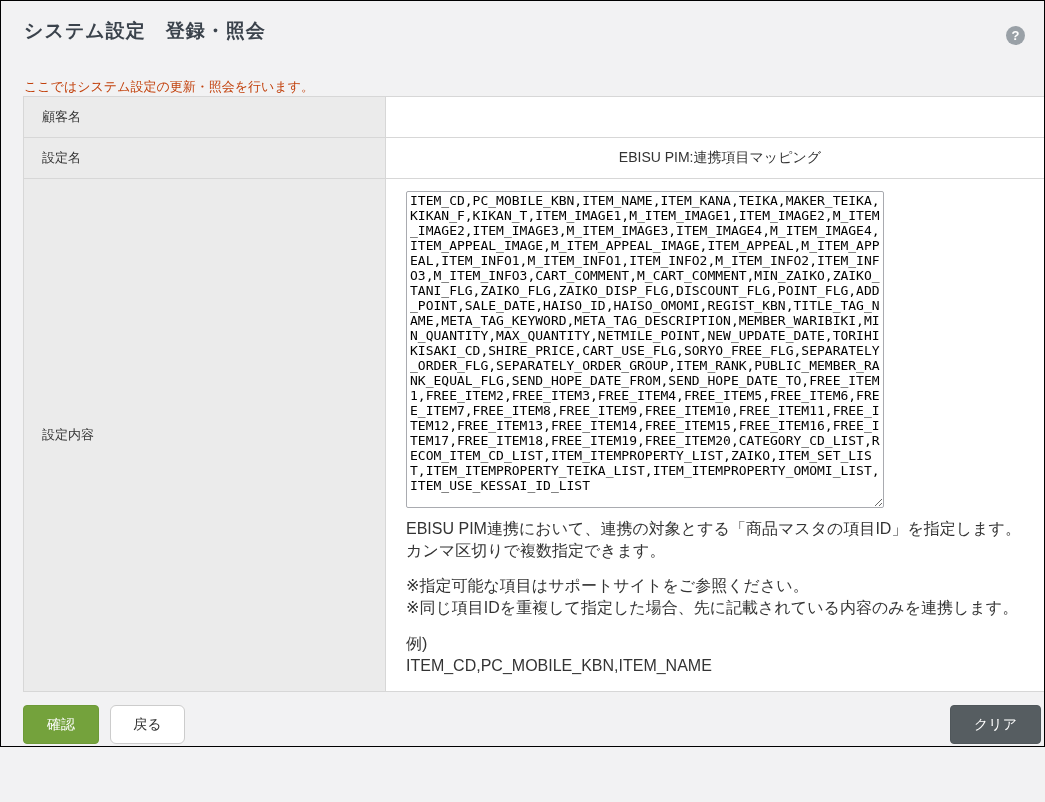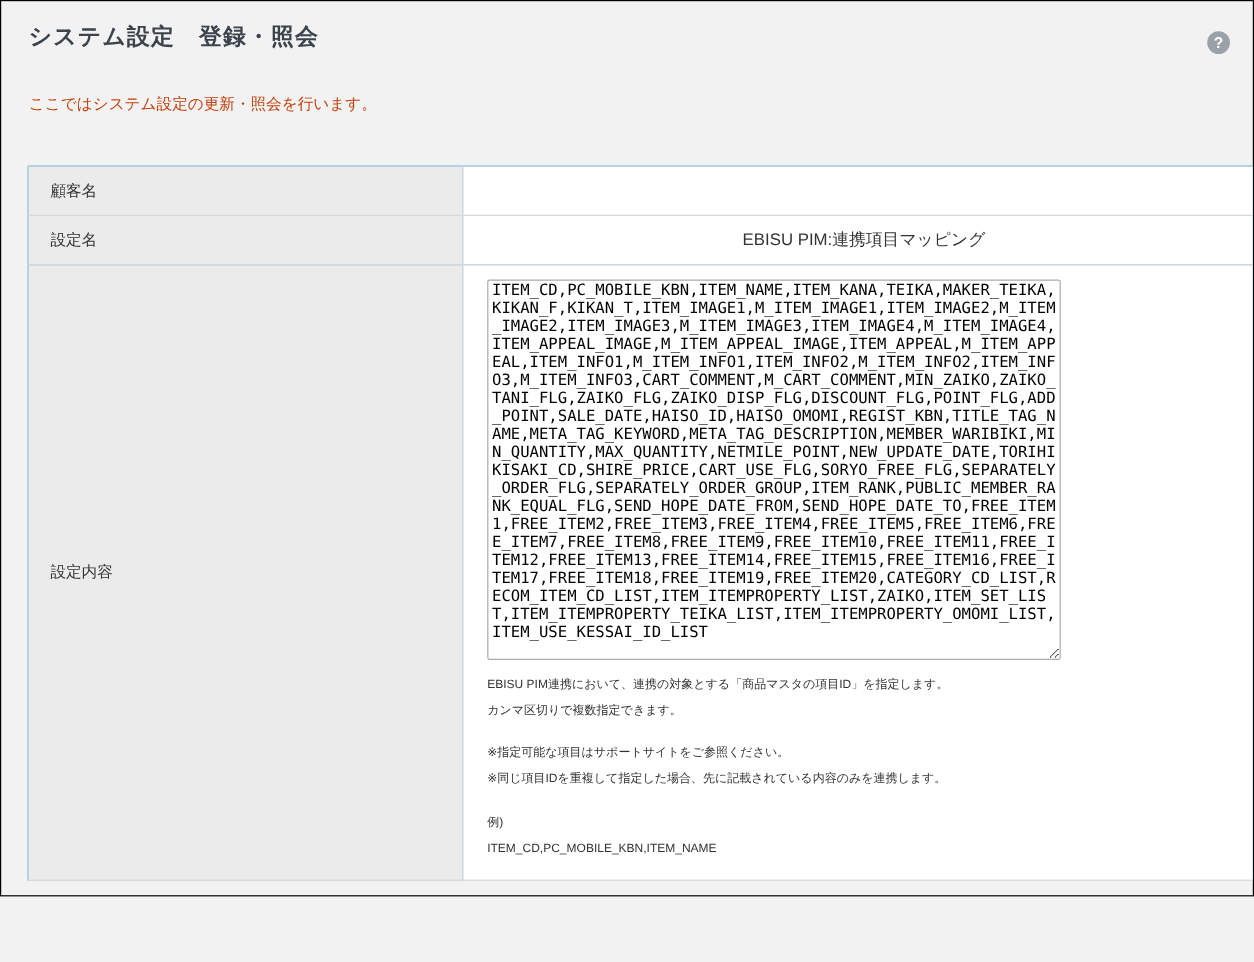--- a/index.html
+++ b/index.html
@@ -40,22 +40,21 @@
     user-select: none;
   }
   .page-subtitle {
     margin: 34px 0 0 1px;
     font-size: 13px;
     color: #c2410c;
   }
   table.settings-table {
     border-collapse: collapse;
     width: 1022px;
-    margin-top: 42px;
-    background: #0ea5e9;
+    background: #22c55e;
     border: 1px solid #cfcfcf;
   }
   table.settings-table th,
   table.settings-table td {
     border: 1px solid #d7d7d7;
   }
   table.settings-table th {
     width: 362px;
     background: #ebebeb;
     font-weight: normal;
@@ -87,21 +86,21 @@
     color: #000;
     background: #fff;
     border: 1px solid #a9abb0;
     border-radius: 2px;
     padding: 1px 3px;
     resize: both;
     overflow: auto;
     word-break: break-all;
   }
   .desc-block {
-    font-size: 10px;
+    font-size: 16px;
     line-height: 22px;
     color: #333;
     margin-top: 10px;
   }
   .desc-block.notes { margin-top: 13px; }
   .desc-block.example { margin-top: 14px; }
   .footer {
     width: 1022px;
     margin-top: 13px;
     display: flex;
@@ -172,14 +171,19 @@
         </div>
         <div class="desc-block example">
           <div>例)</div>
           <div>ITEM_CD,PC_MOBILE_KBN,ITEM_NAME</div>
         </div>
       </td>
     </tr>
   </tbody>
     </table>
 
+  <div class="footer">
+    <button class="btn btn-confirm">確認</button>
+    <button class="btn btn-back">戻る</button>
+    <button class="btn btn-clear">クリア</button>
+  </div>
 
 </div>
 
 </body></html>

